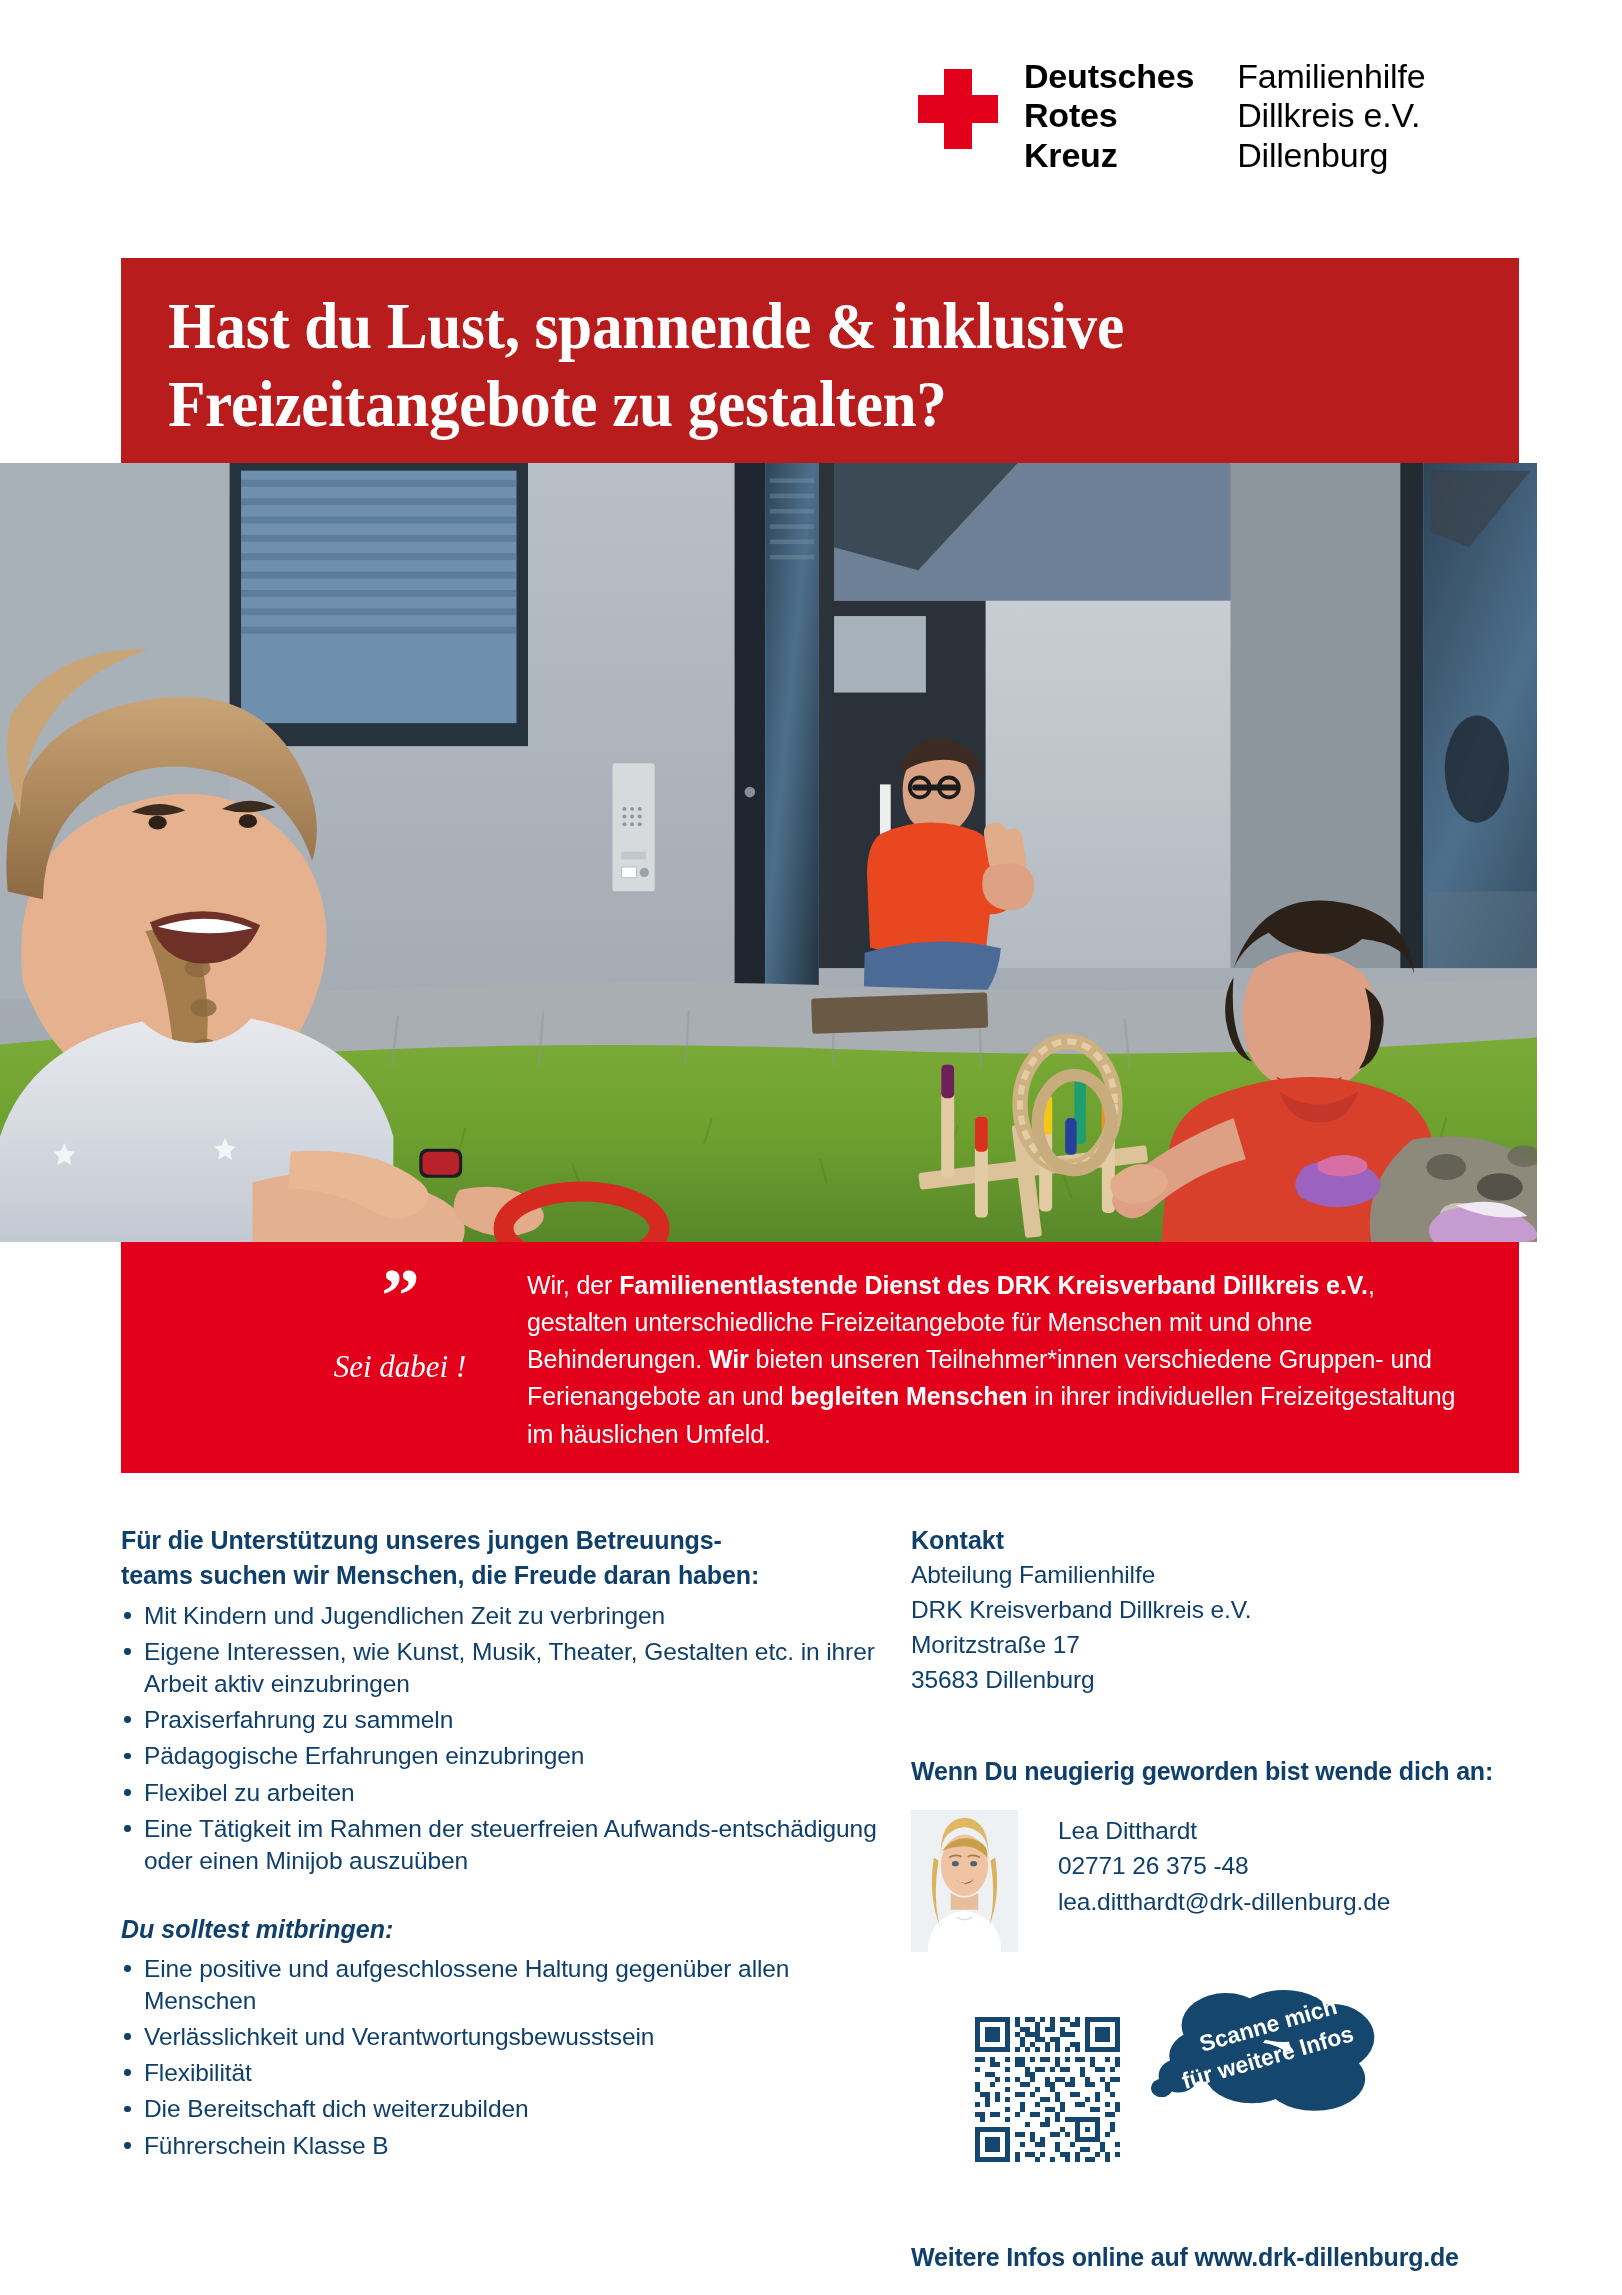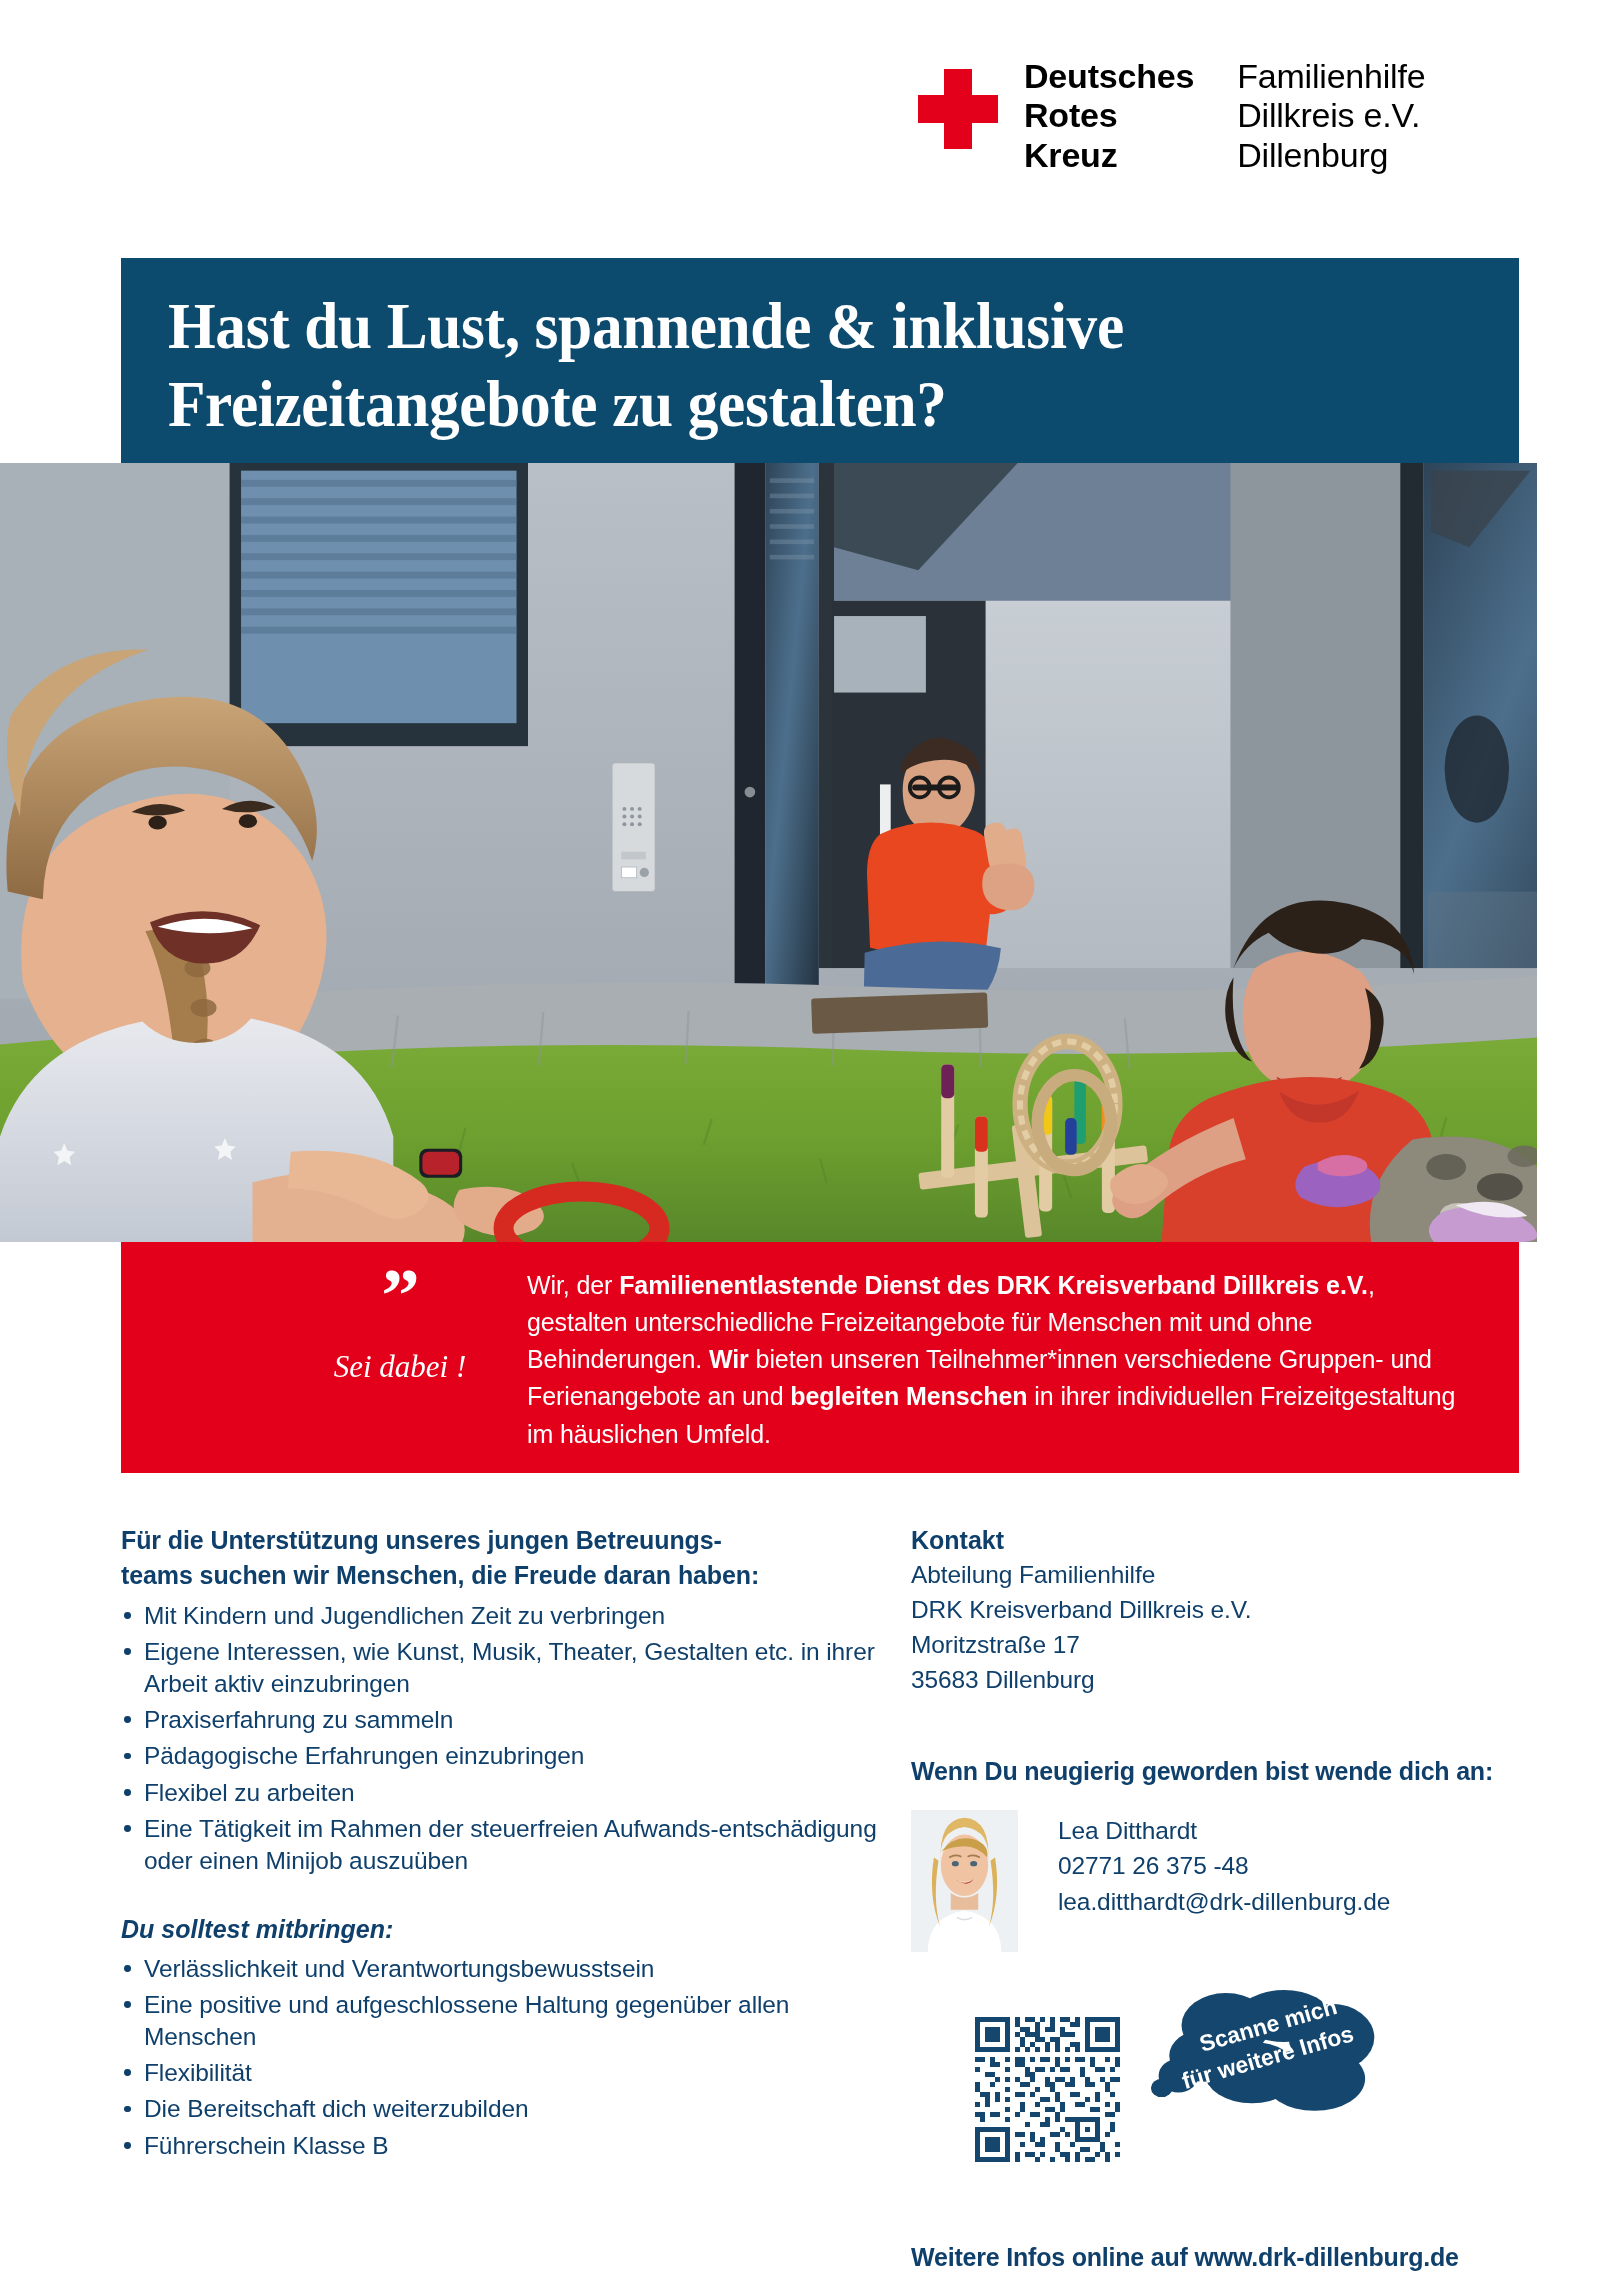--- a/index.html
+++ b/index.html
@@ -17,21 +17,21 @@
   .cross{position:relative;width:80px;height:80px;margin-top:12.2px;margin-right:26px;flex:none;}
   .cross .h{position:absolute;left:0;top:26px;width:80px;height:27.5px;background:#E2001A;}
   .cross .v{position:absolute;left:26px;top:0;width:27.5px;height:80px;background:#E2001A;}
   .logo-words{display:flex;align-items:flex-start;}
   .drk-name{font-weight:bold;font-size:34px;line-height:1.16;color:#000;letter-spacing:-0.2px;white-space:nowrap;}
   .kv-name{font-weight:normal;font-size:34px;line-height:1.16;color:#000;margin-left:43px;white-space:nowrap;letter-spacing:-0.2px;}
 
   
   .headline{
     position:absolute;left:121px;top:258px;width:1398px;height:205px;
-    background:#0c4a6e;
+    background:#b91c1c;
   }
   .headline .hl-text{
     position:absolute;left:47px;top:29px;width:1316px;
     font-family:"Liberation Serif", serif;
     font-weight:bold;
     font-size:66px;
     line-height:1.18;
     color:#ffffff;
     transform:scaleX(0.93);
     transform-origin:left top;
@@ -391,22 +391,22 @@
       <li>Mit Kindern und Jugendlichen Zeit zu verbringen</li>
       <li>Eigene Interessen, wie Kunst, Musik, Theater, Gestalten etc. in ihrer Arbeit aktiv einzubringen</li>
       <li>Praxiserfahrung zu sammeln</li>
       <li>Pädagogische Erfahrungen einzubringen</li>
       <li>Flexibel zu arbeiten</li>
       <li>Eine Tätigkeit im Rahmen der steuerfreien Aufwands-entschädigung oder einen Minijob auszuüben</li>
     </ul>
     <div class="gap"></div>
     <div class="sub-head">Du solltest mitbringen:</div>
     <ul class="bullets">
+      <li>Eine positive und aufgeschlossene Haltung gegenüber allen Menschen</li>
       <li>Verlässlichkeit und Verantwortungsbewusstsein</li>
-      <li>Eine positive und aufgeschlossene Haltung gegenüber allen Menschen</li>
       <li>Flexibilität</li>
       <li>Die Bereitschaft dich weiterzubilden</li>
       <li>Führerschein Klasse B</li>
     </ul>
   </div>
 
   <div class="col-right">
     <div class="kontakt-row">
       <div class="kontakt-label">Kontakt</div>
       <div class="kontakt-addr">

